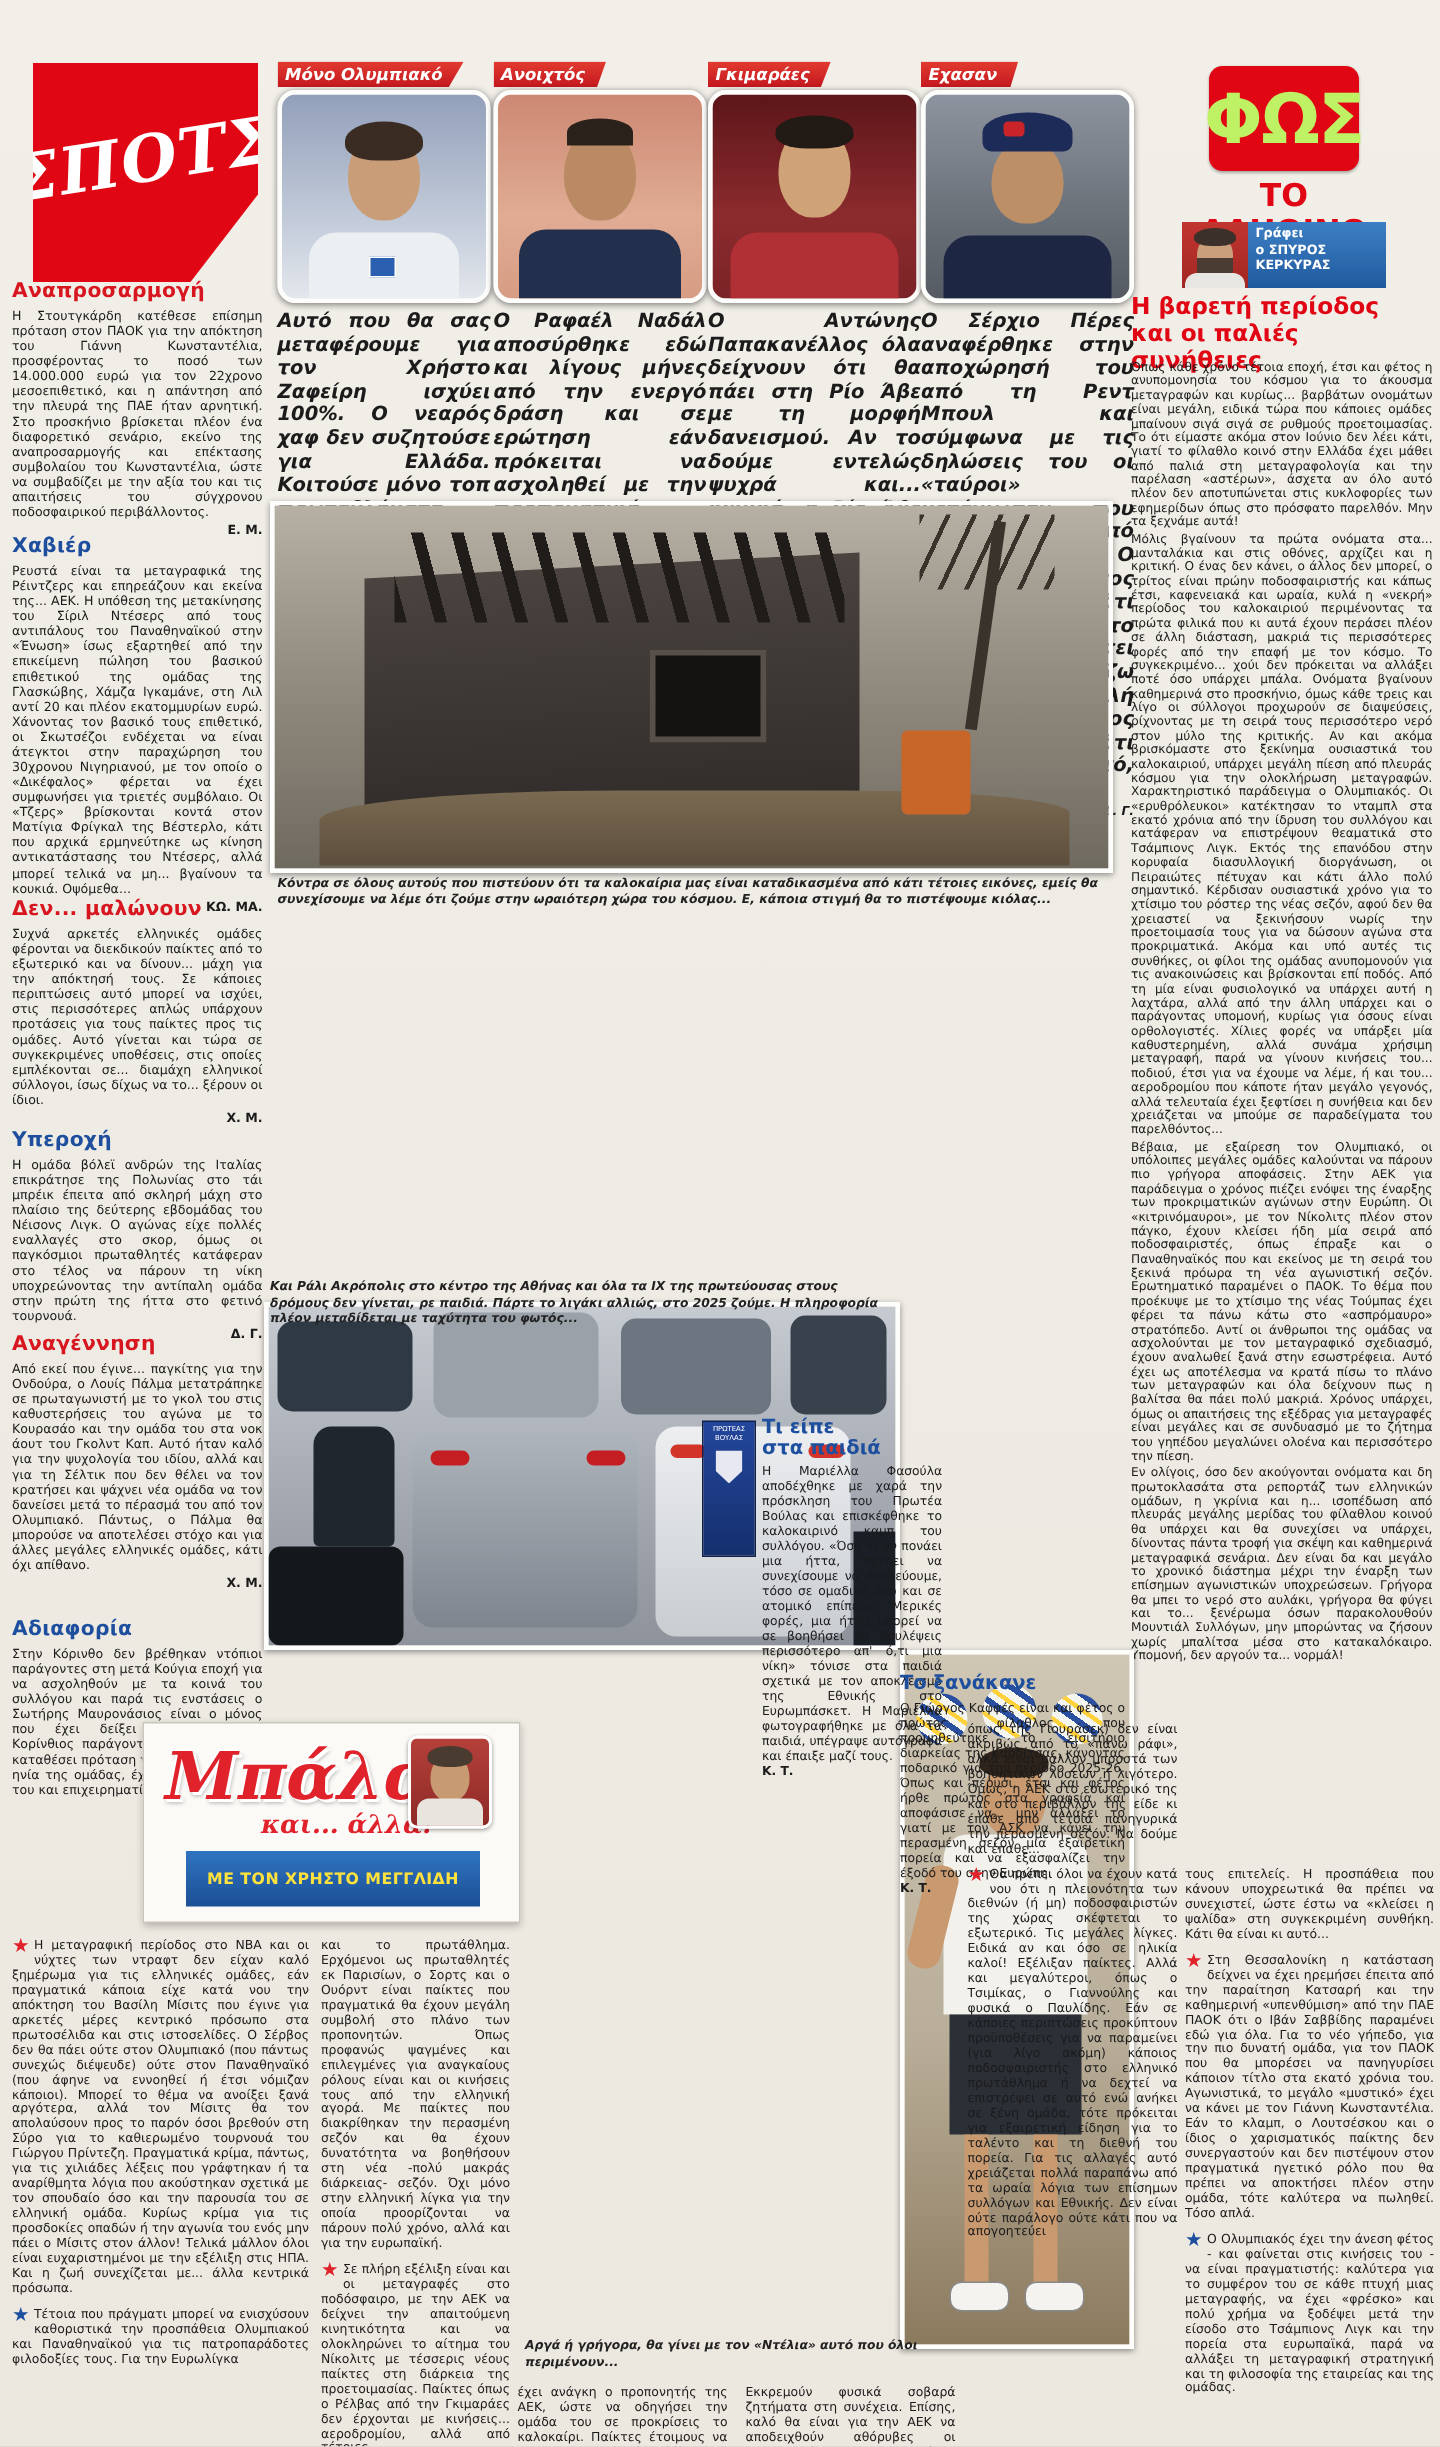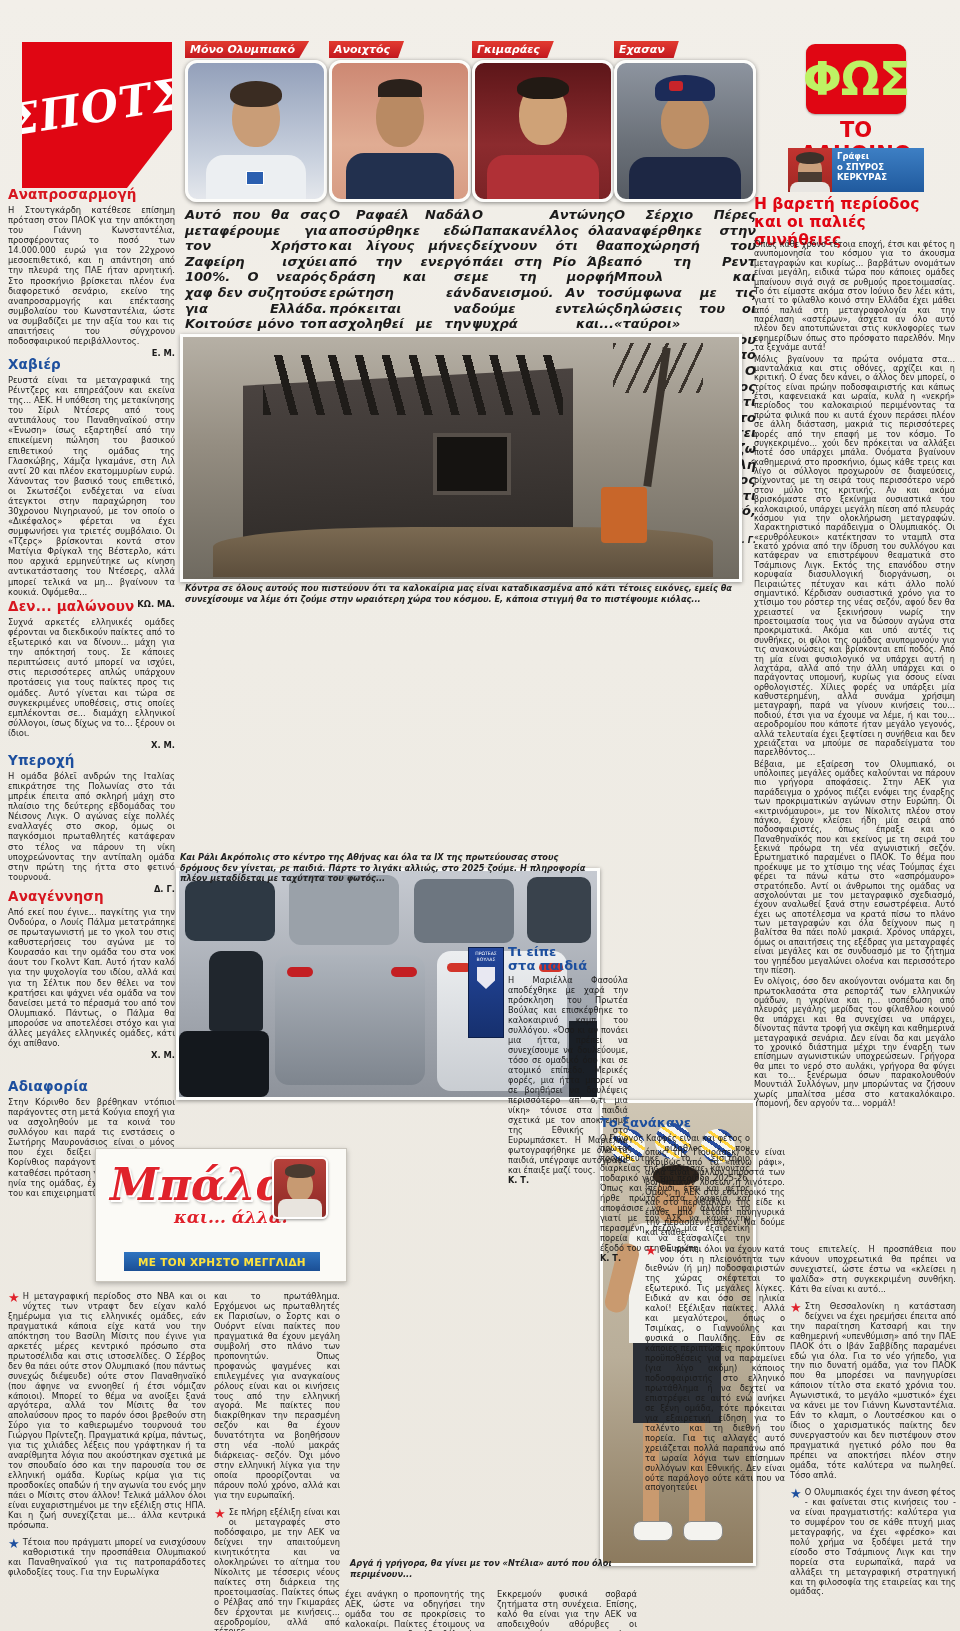--- a/index.html
+++ b/index.html
@@ -59,21 +59,21 @@
   
   .balabox{left:95px;top:1148px;width:250px;height:132px;background:#fbfaf6;border:1px solid #c9c5bc;
           box-shadow:0 2px 5px rgba(0,0,0,.25);}
   .bala-main{position:absolute;left:14px;top:10px;color:#e0222b;font-weight:900;font-style:italic;
           font-size:44px;font-family:"DejaVu Serif",serif;
           text-shadow:2px 2px 0 #fff,-1px -1px 0 #fff,2px 3px 3px rgba(0,0,0,.3);}
   .bala-sub{position:absolute;left:78px;top:58px;color:#e0222b;font-weight:bold;font-style:italic;font-size:17px;
           font-family:"DejaVu Serif",serif;text-shadow:1px 1px 0 #fff;}
   .bala-photo{position:absolute;right:18px;top:8px;width:52px;height:58px;border-radius:6px;overflow:hidden;
           background:linear-gradient(180deg,#b5403a,#8e2a26);border:2px solid #fff;box-shadow:0 1px 3px rgba(0,0,0,.4);}
-  .bala-strip{position:absolute;left:28px;bottom:10px;width:196px;height:19px;
+  .bala-strip{position:absolute;left:28px;bottom:10px;width:196px;height:37px;
           background:linear-gradient(180deg,#2f74c0,#1b4f95);color:#ffe23c;font-weight:bold;font-size:10.5px;
           display:flex;align-items:center;justify-content:center;letter-spacing:.3px;}
   
   .bcol{font-size:8.3px;line-height:1.2;text-align:justify;}
   .bcol p{margin:0 0 7px;}
   .star{font-size:13px;float:left;margin:-1px 3px 0 0;line-height:1;}
   .star.red{color:#e0222b;} .star.blue{color:#1d4f9e;}
   
   .scene{position:absolute;inset:0;}
   .vball{position:absolute;border-radius:50%;background:

